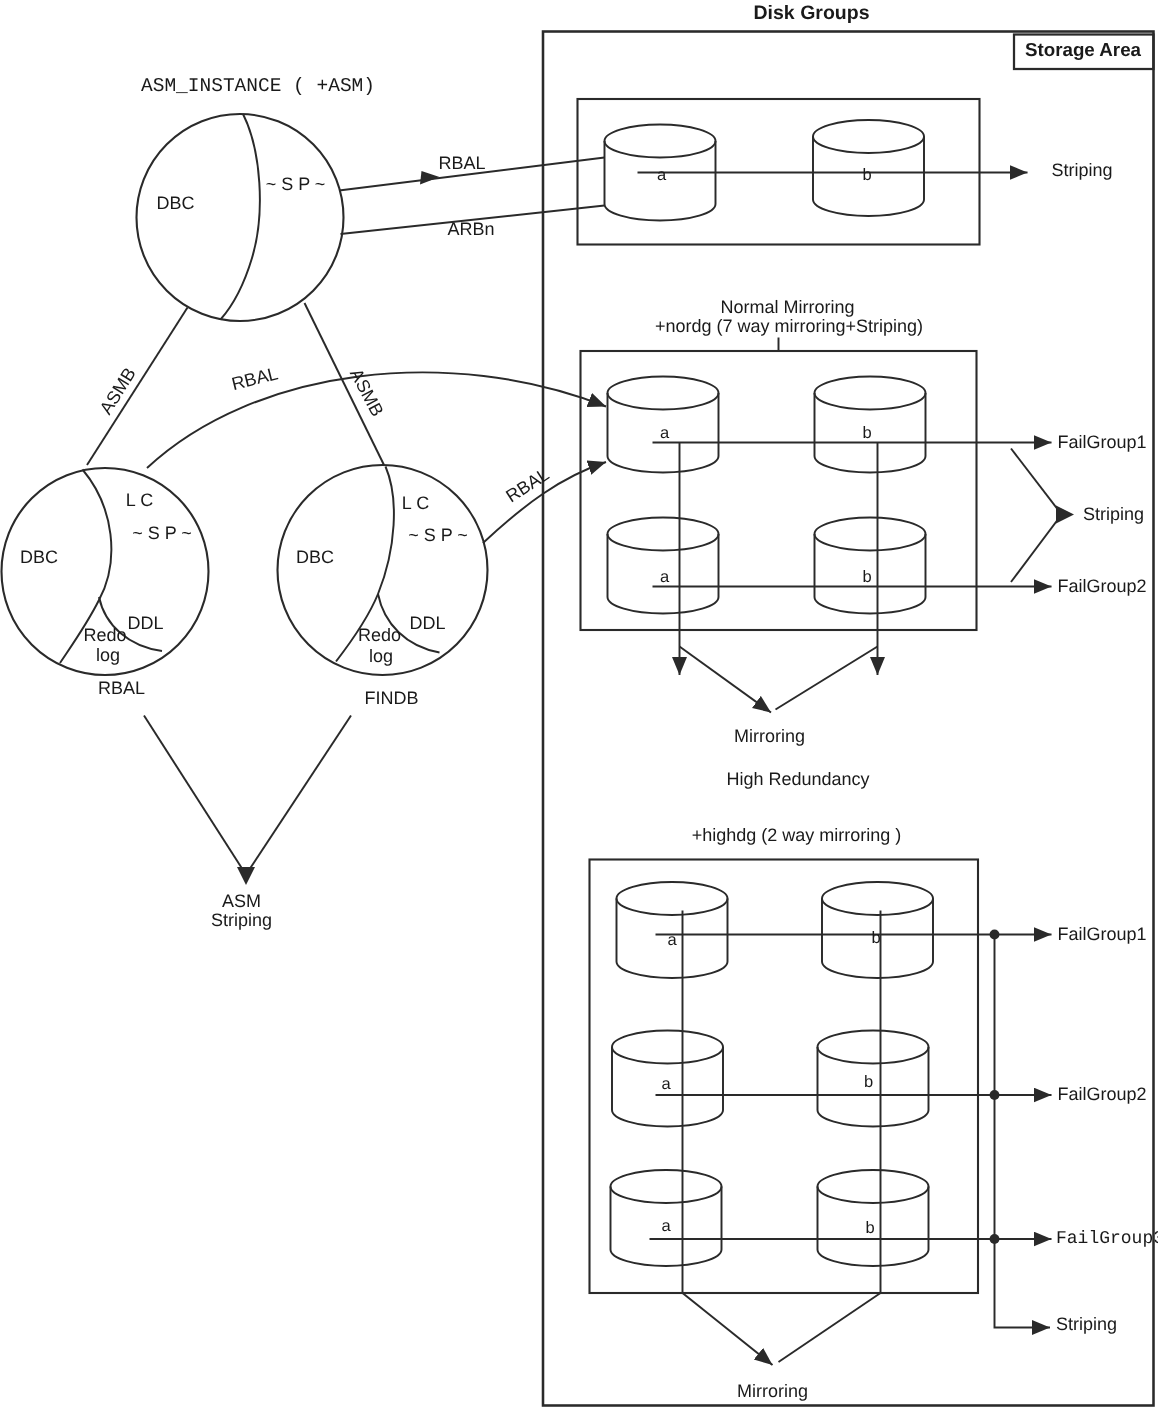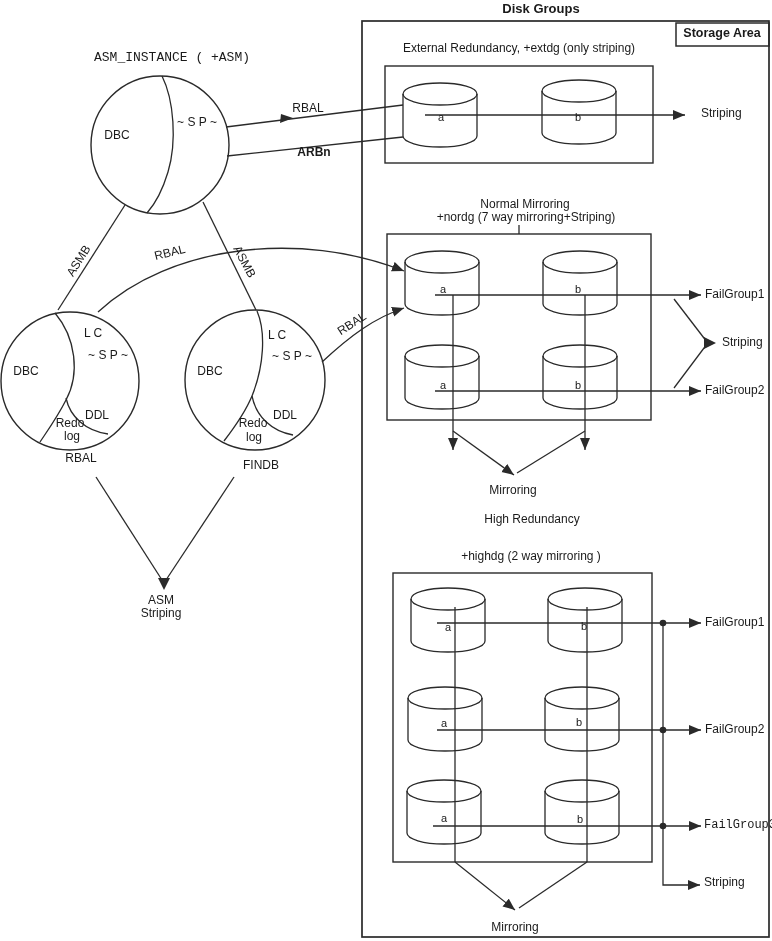--- a/index.html
+++ b/index.html
@@ -133,21 +133,21 @@
     </g>
   </svg>
 
   <div class="lbl bold fs13" style="left:541px;top:9px;">Disk Groups</div>
   <div class="lbl bold" style="left:722px;top:34px;font-size:12.5px;">Storage Area</div>
 
   <div class="lbl" style="left:172px;top:58px;font-size:13px;font-family:Liberation Mono, monospace;">ASM_INSTANCE ( +ASM)</div>
   <div class="lbl" style="left:117px;top:136px;">DBC</div>
   <div class="lbl" style="left:197px;top:123px;">~ S P ~</div>
   <div class="lbl" style="left:308px;top:109px;">RBAL</div>
-  <div class="lbl" style="left:314px;top:153px;font-weight:bold;">ARBn</div>
+  <div class="lbl" style="left:314px;top:153px;">ARBn</div>
   <div class="lbl" style="left:79px;top:261px;transform:translate(-50%,-50%) rotate(-58deg);">ASMB</div>
   <div class="lbl" style="left:244px;top:262px;transform:translate(-50%,-50%) rotate(62deg);">ASMB</div>
   <div class="lbl" style="left:170px;top:253px;transform:translate(-50%,-50%) rotate(-14deg);">RBAL</div>
   <div class="lbl" style="left:352px;top:324px;transform:translate(-50%,-50%) rotate(-33deg);">RBAL</div>
 
   <div class="lbl" style="left:93px;top:334px;">L C</div>
   <div class="lbl" style="left:108px;top:356px;">~ S P ~</div>
   <div class="lbl" style="left:26px;top:372px;">DBC</div>
   <div class="lbl" style="left:97px;top:416px;">DDL</div>
   <div class="lbl" style="left:70px;top:424px;">Redo</div>
@@ -158,21 +158,20 @@
   <div class="lbl" style="left:292px;top:357px;">~ S P ~</div>
   <div class="lbl" style="left:210px;top:372px;">DBC</div>
   <div class="lbl" style="left:285px;top:416px;">DDL</div>
   <div class="lbl" style="left:253px;top:424px;">Redo</div>
   <div class="lbl" style="left:254px;top:438px;">log</div>
   <div class="lbl" style="left:261px;top:466px;">FINDB</div>
 
   <div class="lbl" style="left:161px;top:601px;">ASM</div>
   <div class="lbl" style="left:161px;top:614px;">Striping</div>
 
-  <div class="lbl" style="left:519px;top:49px;">External Redundancy,  +extdg (only striping)</div>
   <div class="lbl small" style="left:441px;top:117px;">a</div>
   <div class="lbl small" style="left:578px;top:117px;">b</div>
   <div class="lbl l" style="left:701px;top:114px;">Striping</div>
 
   <div class="lbl" style="left:525px;top:205px;">Normal Mirroring</div>
   <div class="lbl" style="left:526px;top:218px;">+nordg (7 way mirroring+Striping)</div>
   <div class="lbl small" style="left:443px;top:289px;">a</div>
   <div class="lbl small" style="left:578px;top:289px;">b</div>
   <div class="lbl small" style="left:443px;top:385px;">a</div>
   <div class="lbl small" style="left:578px;top:385px;">b</div>

